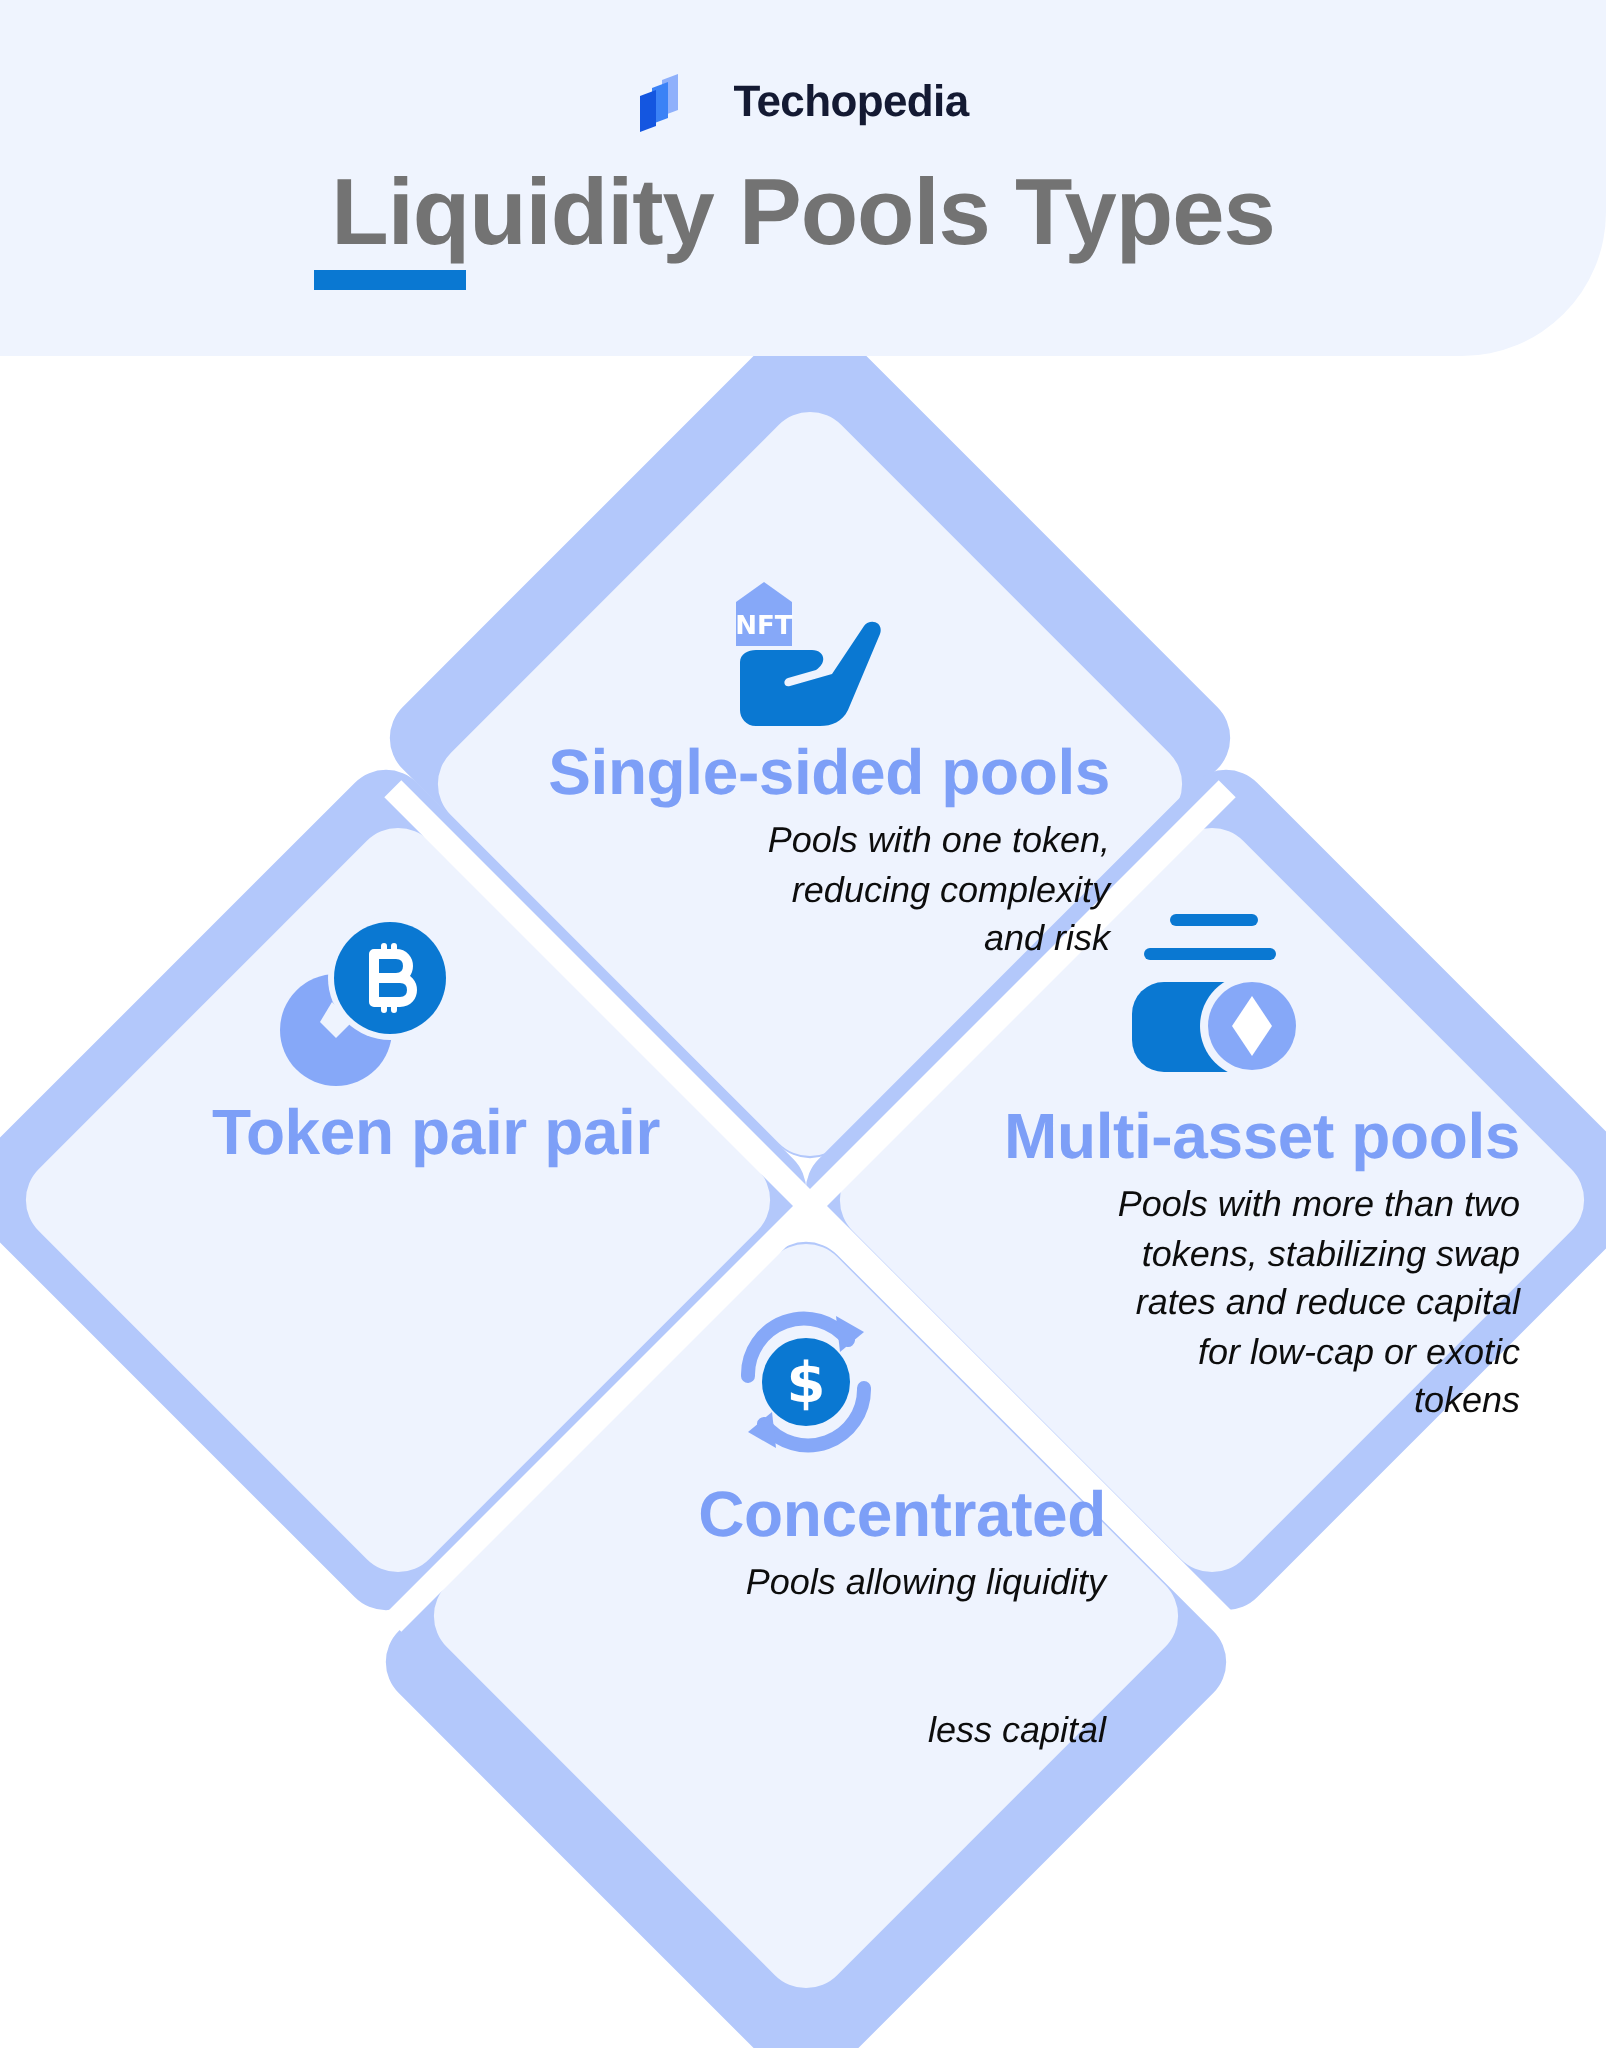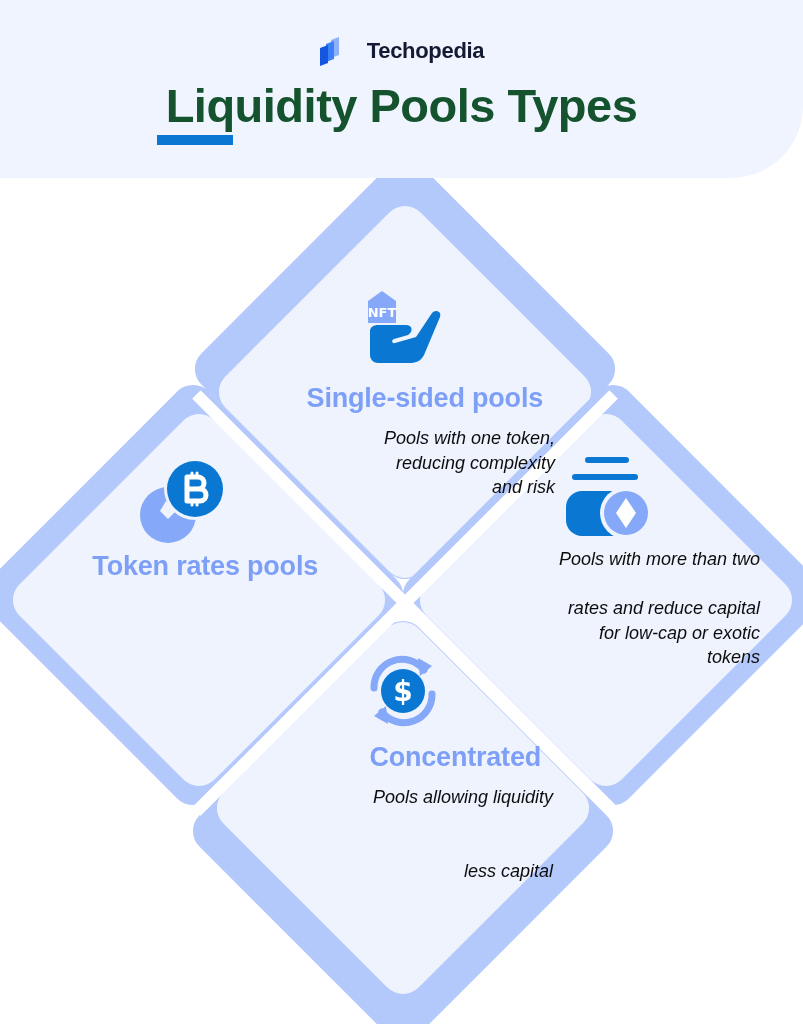--- a/index.html
+++ b/index.html
@@ -17,40 +17,40 @@
     .brand {
       position: absolute; top: 36px; left: 0; width: 803px;
       display: flex; justify-content: center; align-items: center; gap: 20px;
     }
     .brand-logo { width: 28px; height: 30px; }
     .brand-name {
       font-size: 22px; font-weight: 700; color: #141a33; letter-spacing: -0.3px;
     }
     .title {
       position: absolute; top: 78px; left: 0; width: 803px; text-align: center;
-      font-size: 47px; font-weight: 700; color: #14532d; letter-spacing: -0.5px;
+      font-size: 47px; font-weight: 700; color: #737373; letter-spacing: -0.5px;
     }
     .title-underline {
       position: absolute; left: 157px; top: 135px; width: 76px; height: 10px;
       background: #0a78d2;
     }
 
     .stage { position: absolute; left: 0; top: 0; width: 803px; height: 1024px; }
     .dia {
       position: absolute; transform: rotate(45deg); border-radius: 22px;
     }
     .outer { background: #b3c8fb; }
     .inner { background: #eef3fe; }
 
     .content {
       position: absolute; text-align: right; z-index: 4;
     }
     .content .icon { display: block; margin: 0 auto; }
     .content h2 {
-      margin: 12px; font-size: 27px; font-weight: 700; color: #7d9ff7; line-height: 31px;
+      margin: 0; font-size: 32px; font-weight: 700; color: #7d9ff7; line-height: 31px;
       letter-spacing: -0.2px;
     }
     .content p {
       margin: 6px 0 0 0; font-size: 18px; color: #0d0d0d; line-height: 24.5px; font-style: italic;
     }
     .gap-line {
       position: absolute; background: #ffffff; z-index: 3;
     }
   </style>
 </head>
@@ -103,35 +103,36 @@
 
 <div class="content" style="left:50px; top:457px; width:280px;">
   <svg class="icon" width="100" height="90" viewBox="0 0 100 90" style="margin-left:80px;">
     <circle cx="38" cy="58" r="28" fill="#86a8f8"></circle>
     <path d="M36 44 L46 54 L38 62 L30 54 Z" fill="#eef3fe"></path>
     <circle cx="65" cy="32" r="31" fill="#eef3fe"></circle>
     <circle cx="65" cy="32" r="28" fill="#0a78d2"></circle>
     <path d="M62 16 v4 M62 44 v4 M67 16 v4 M67 44 v4" stroke="#ffffff" stroke-width="3" stroke-linecap="round"></path>
     <path d="M57 20 L68 20 C76 20 76 32 68 32 L57 32 Z M57 32 L70 32 C78 32 78 44 70 44 L57 44 Z" fill="none" stroke="#ffffff" stroke-width="5" stroke-linejoin="round"></path>
   </svg>
-  <h2 style="margin-top:4px;">Token rates pools</h2>
+  <h2 style="margin-top:4px;">Token pair pair</h2>
 </div>
 
 <div class="content" style="left:460px; top:455px; width:300px;">
   <svg class="icon" width="100" height="86" viewBox="0 0 100 86">
     <rect x="25" y="2" width="44" height="6" rx="3" fill="#0a78d2"></rect>
     <rect x="12" y="19" width="66" height="6" rx="3" fill="#0a78d2"></rect>
     <rect x="6" y="36" width="66" height="45" rx="16" fill="#0a78d2"></rect>
     <circle cx="66" cy="58" r="26" fill="#eef3fe"></circle>
     <circle cx="66" cy="58" r="22" fill="#86a8f8"></circle>
     <path d="M66 43 L76 58 L66 73 L56 58 Z" fill="#ffffff"></path>
   </svg>
+  <h2 style="margin-top:12px;">Multi-asset pools</h2>
   <p>
     <span>Pools with more than two</span><br>
-    <br>
+    <span>tokens, stabilizing swap</span><br>
     <span>rates and reduce capital</span><br>
     <span>for low-cap or exotic</span><br>
     <span>tokens</span>
   </p>
 </div>
 
 <div class="content" style="left:253px; top:648px; width:300px;">
   <svg class="icon" width="86" height="86" viewBox="0 0 86 86">
     <path d="M14 40 A28 28 0 0 1 64 22" fill="none" stroke="#86a8f8" stroke-width="7" stroke-linecap="round"></path>
     <path d="M58 10 L72 18 L60 28 Z" fill="#86a8f8"></path>

